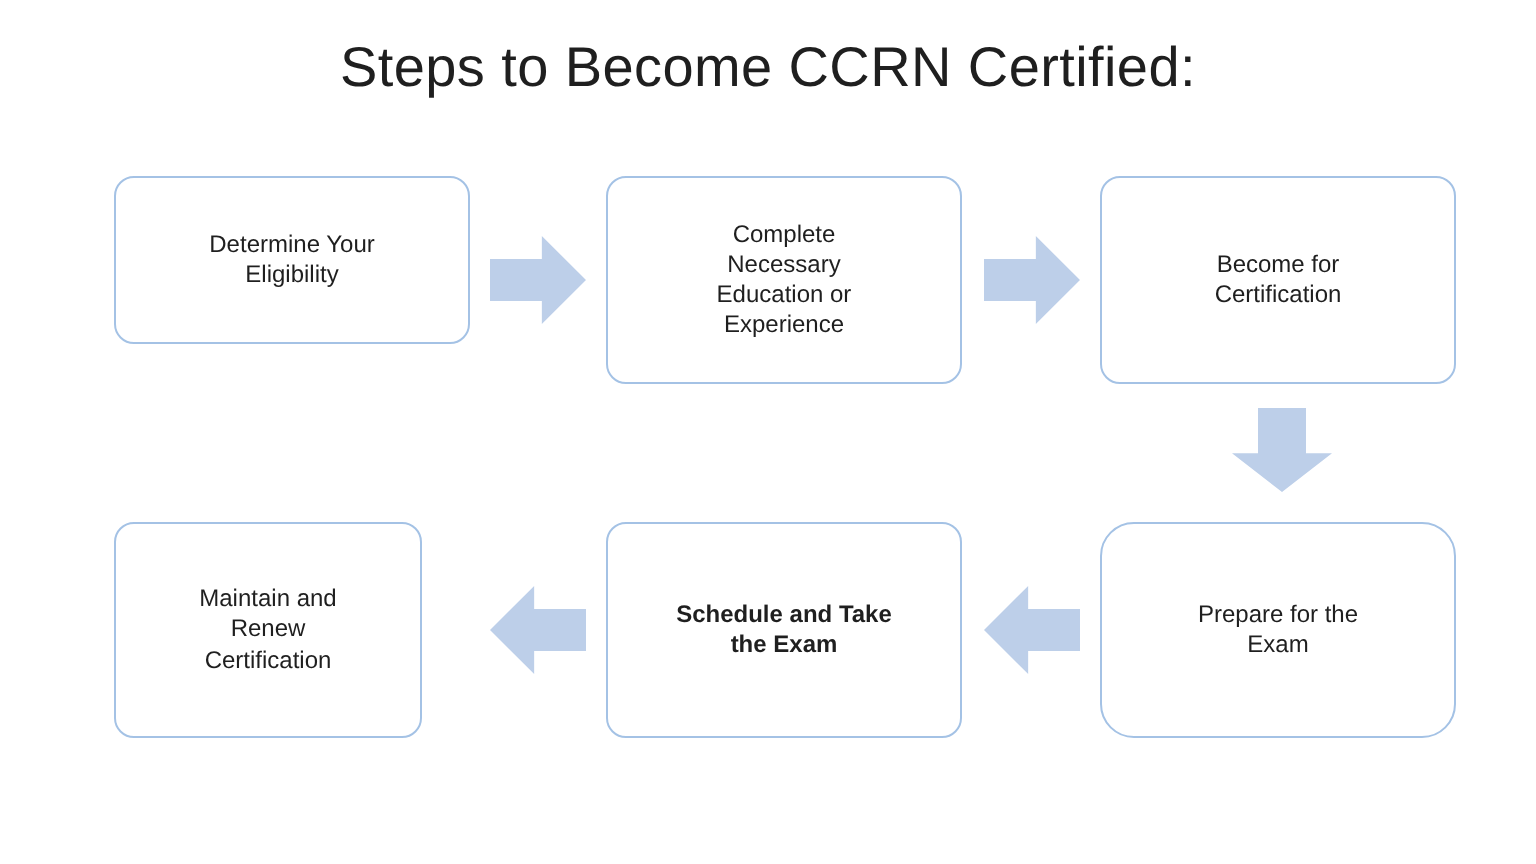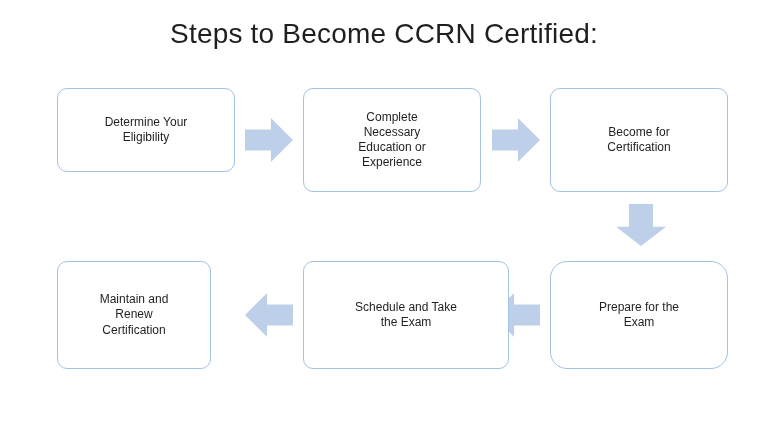--- a/index.html
+++ b/index.html
@@ -39,21 +39,21 @@
     font-size: 12px;
     line-height: 1.26;
     color: var(--text, #1f1f1f);
     white-space: pre-line;
     padding: 4px 14px;
   }
   .b1 { left: 57px;  top: 88px;  width: 178px; height: 84px; }
   .b2 { left: 303px; top: 88px;  width: 178px; height: 104px; }
   .b3 { left: 550px; top: 88px;  width: 178px; height: 104px; }
   .b4 { left: 550px; top: 261px; width: 178px; height: 108px; border-radius: 17px; }
-  .b5 { left: 303px; top: 261px; width: 206px; height: 108px; }
+  .b5 { left: 303px; top: 261px; width: 178px; height: 108px; font-weight: bold; }
   .b6 { left: 57px;  top: 261px; width: 154px; height: 108px; }
 
   .arrow {
     position: absolute;
     background: var(--arrow-fill, #bdcfe9);
   }
   .arrow-right {
     width: 48px; height: 44px;
     clip-path: polygon(0 26%, 54% 26%, 54% 0, 100% 50%, 54% 100%, 54% 74%, 0 74%);
   }

